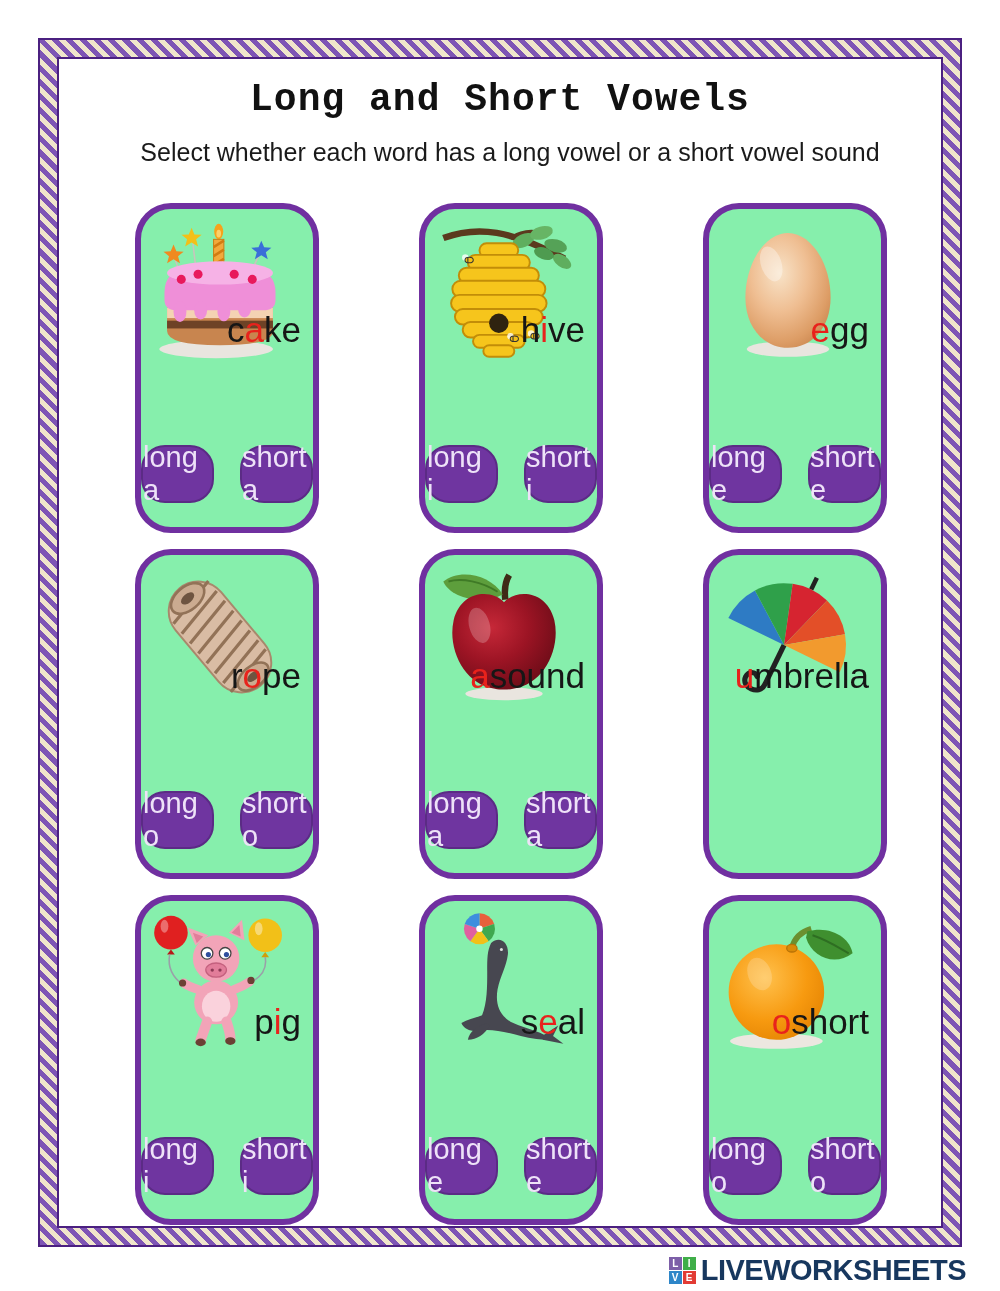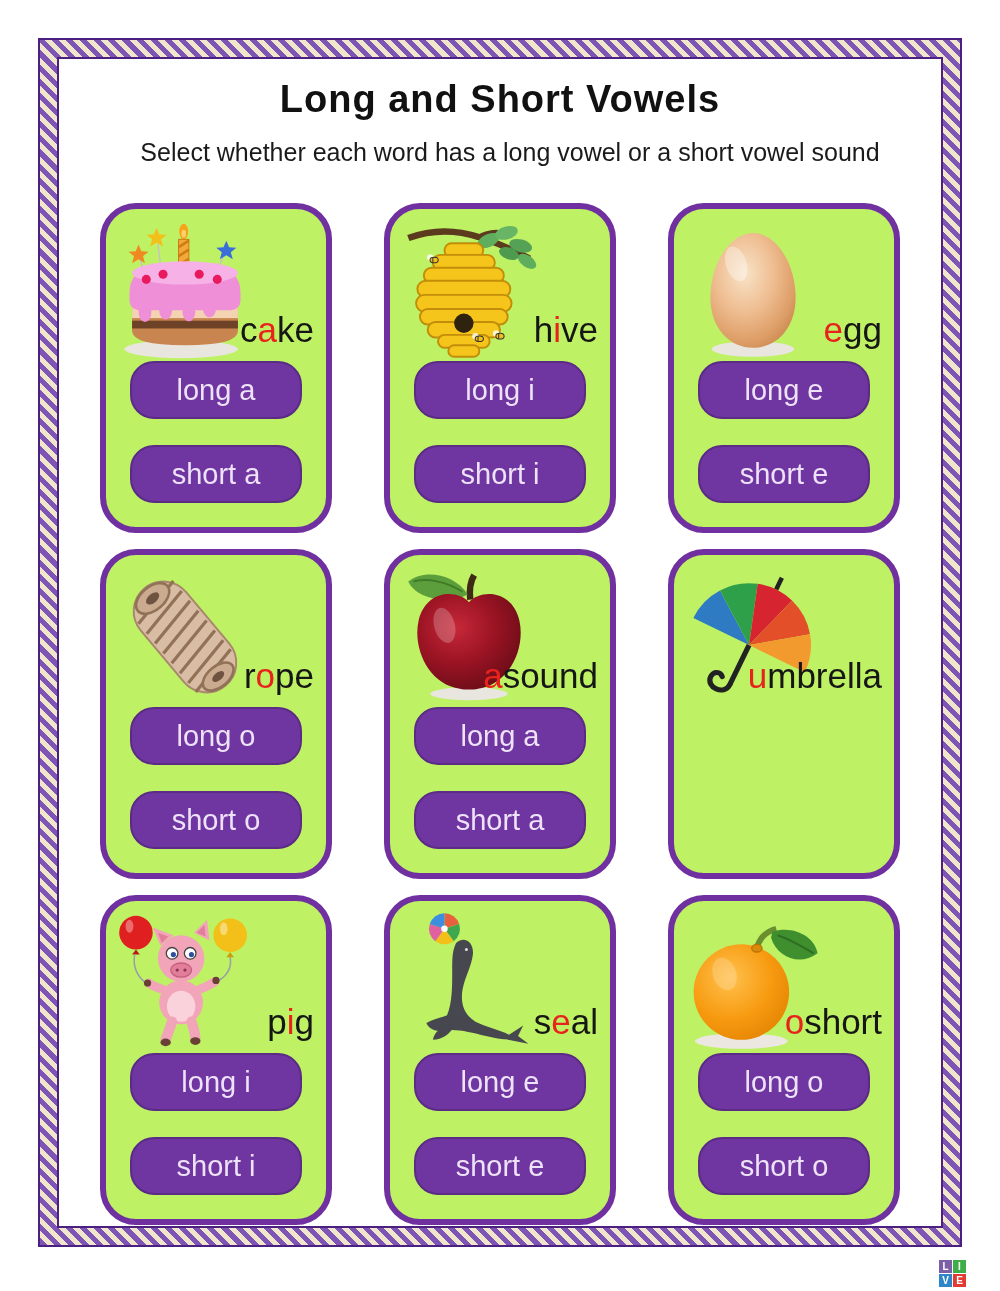--- a/index.html
+++ b/index.html
@@ -8,37 +8,37 @@
   .page { position:relative; width:1000px; height:1291px; background:#fff; }
 
   
   .frame { position:absolute; left:38px; top:38px; width:924px; height:1209px;
     background:repeating-linear-gradient(45deg,#7e55b5 0 5px,#f0e6cb 5px 10px);
     border:2px solid #4b2080; }
   .frame-inner { position:absolute; left:17px; top:17px; right:17px; bottom:17px;
     background:#ffffff; border:2px solid #4b2080; }
 
   .title { position:absolute; left:0; top:78px; width:1000px; text-align:center;
-    font-family:Liberation Sans, sans-serif; font-weight:bold; font-size:38px;
+    font-family:Liberation Mono, monospace; font-weight:bold; font-size:38px;
     letter-spacing:1px; color:#111; }
   .subtitle { position:absolute; left:0; top:138px; width:1000px; text-align:center;
     font-size:25px; color:#1a1a1a;padding-left:20px; }
 
   .cards { position:absolute; left:100px; top:203px; display:grid;
     grid-template-columns:repeat(3,232px); grid-template-rows:repeat(3,330px);
     column-gap:52px; row-gap:16px; }
-  .card { position:relative; width:232px; height:330px; background:#bef264;
-    border:6px solid #7030a0; border-radius:36px; }
+  .card { position:relative; width:184px; height:330px; background:#86efac;
+    border:6px solid #7030a0; border-radius:36px;margin-left:35px; }
   .card-img { position:absolute; top:8px; left:8px; width:142px; height:148px; }
   .card-img svg { width:100%; height:100%; }
   .word { position:absolute; right:12px; top:100px; height:42px; line-height:42px;
     font-size:35px; color:#161616; white-space:nowrap; }
   .word .vowel { color:#e8221c; }
   .btns { position:absolute; left:0; right:0; bottom:24px; display:flex;
-    flex-direction:column; align-items:center; gap:26px; }
+    align-items:center; gap:26px; }
   .btn { width:172px; height:58px; border-radius:24px; background:#6f35a0;
     border:2px solid #5b2b85; color:#eee2f8; font-size:29px;
     display:flex; align-items:center; justify-content:center;
     font-family:"Liberation Sans", sans-serif; cursor:pointer; }
 
   
   .footer { position:absolute; right:34px; bottom:4px; display:flex;
     align-items:center; gap:5px; }
   .logo-grid { display:grid; grid-template-columns:13px 13px; grid-auto-rows:13px;
     gap:1px; }
@@ -325,15 +325,16 @@
 
   </div>
 
   <div class="footer">
     <div class="logo-grid">
       <div class="logo-sq sq-l">L</div>
       <div class="logo-sq sq-i">I</div>
       <div class="logo-sq sq-v">V</div>
       <div class="logo-sq sq-e">E</div>
     </div>
+    <div class="logo-text">LIVEWORKSHEETS</div>
   </div>
 
 </div>
 
 </body></html>

